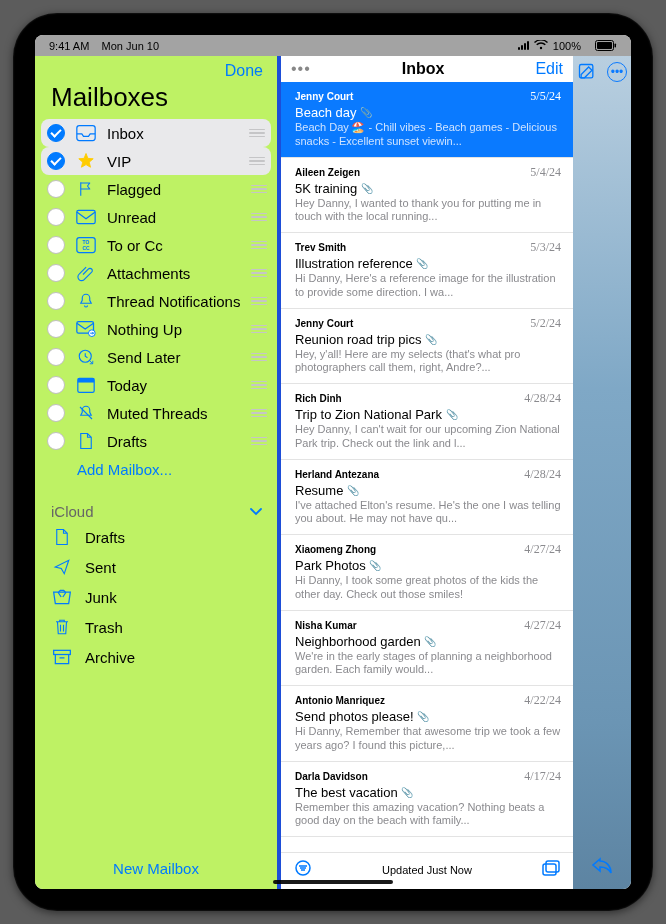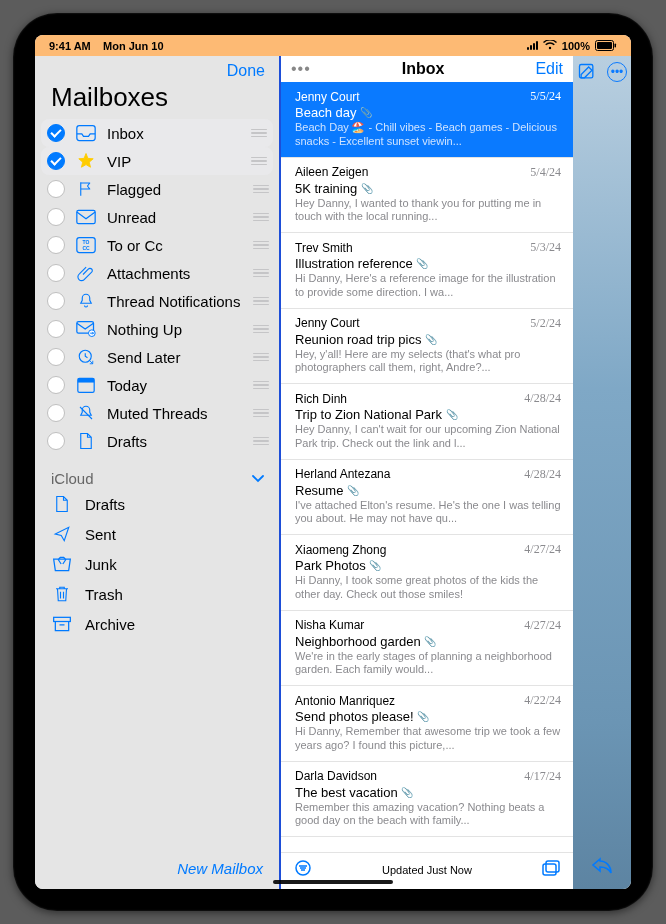--- a/index.html
+++ b/index.html
@@ -14,37 +14,37 @@
 }
 .screen {
   width: 100%; height: 100%;
   background: #fff; border-radius: 8px;
   overflow: hidden; display: flex; flex-direction: column; position: relative;
 }
 
 
 .statusbar {
   height: 21px; display: flex; align-items: center; justify-content: space-between;
-  padding: 0 14px; font-size: 11px; font-weight: 700; color: #000;
-  background: #fdba74;
+  padding: 0 14px; font-size: 11px; font-weight: 400; color: #000;
+  background: #a3a3a3;
 }
 .statusbar .right { display: flex; align-items: center; gap: 5px; }
 .signal-bars { display: flex; align-items: flex-end; gap: 1px; height: 9px; }
 .signal-bars span { width: 2px; background:#000; border-radius:1px; }
 .signal-bars span:nth-child(1){height:3px}
 .signal-bars span:nth-child(2){height:5px}
 .signal-bars span:nth-child(3){height:7px}
 .signal-bars span:nth-child(4){height:9px}
-.battery-wrap { display:flex; align-items:flex-start; gap:5px; }
+.battery-wrap { display:flex; align-items:flex-start; gap:14px; }
 
 
 .content { flex: 1; display: flex; overflow: hidden; position:relative; }
 
 
-.sidebar { width: 246px; background: #e5e5e5; display: flex; flex-direction: column; border-right: 2px solid #1d4ed8; }
+.sidebar { width: 246px; background: #bef264; display: flex; flex-direction: column; border-right: 4px solid #1d4ed8; }
 .sb-header { display:flex; justify-content:flex-end; padding: 6px 14px 0; }
 .sb-header .done { color: #007aff; font-size: 16px; font-weight: 500; }
 .sb-title { font-size: 26px; font-weight: 400; padding: 2px 16px 6px; }
 .mb-list { flex: 0 0 auto; }
 .mb-item { display:flex; align-items:center; padding: 5px 10px 5px 12px; gap: 9px; }
 .mb-item.selrow { background: #e9e9eb; border-radius: 8px; margin: 0 6px; padding-left:6px; padding-right:6px; }
 .radio { width: 18px; height: 18px; border: 1.5px solid #bfbfbf; border-radius: 50%; flex: none; background:#fff; display:flex; align-items:center; justify-content:center; }
 .radio.checked { background: #007aff; border-color: #007aff; }
 .radio.checked::after { content:""; width:8px; height:4px; border-left:2px solid #fff; border-bottom:2px solid #fff; transform: rotate(-45deg); margin-bottom:2px; }
 .mb-icon { width: 24px; display:flex; align-items:center; justify-content:center; color:#007aff; flex:none; }
@@ -54,34 +54,34 @@
 .hamb span { height:1.5px; background:#c5c5c7; border-radius:1px; }
 .add-mailbox { color:#007aff; font-size:15px; padding: 6px 12px 10px 42px; }
 
 .section-header { display:flex; align-items:center; justify-content:space-between; padding: 4px 14px 2px 16px; color:#666; font-size:15px;margin-top:11px; }
 .section-header .chev { color:#007aff; }
 
 .folder-item { display:flex; align-items:center; gap:12px; padding:6px 14px 6px 16px; }
 .folder-item .mb-icon { width:22px; }
 .folder-item .mb-label { color:#000; font-size:15px; }
 
-.sb-footer { margin-top:auto; display:flex; justify-content:flex-end; padding: 10px 16px 12px; font-style: italic; }
+.sb-footer { margin-top:auto; display:flex; justify-content:center; padding: 10px 16px 12px; }
 .sb-footer .newmb { color:#007aff; font-size:15px; }
 
 
 .msgpane { flex:1; display:flex; flex-direction:column; background:#fff; position:relative; }
 .msg-top { display:flex; align-items:center; justify-content:space-between; padding: 4px 10px 4px 10px; }
 .msg-top .dots { color:#888; font-size:16px; letter-spacing:1px; }
 .msg-top .title { font-size:16px; font-weight:600; }
 .msg-top .edit { color:#007aff; font-size:16px; }
 
 .msgs { flex:1; overflow:hidden; }
 .msgrow { padding: 7px 12px 8px 14px; border-bottom: 0.5px solid #e3e3e3; }
 .msgrow .line1 { display:flex; justify-content:space-between; align-items:center; }
-.msgrow .sender { font-size:12px; font-weight:400; color:#000; }
+.msgrow .sender { font-size:10px; font-weight:700; color:#000; }
 .msgrow .date { font-size:12px; color:#8a8a8e;font-family:Liberation Serif, serif; }
 .msgrow .subject { font-size:13px; color:#000; margin-top:1px; display:flex; align-items:center; gap:4px; }
 .msgrow .attach { color:#8a8a8e; font-size:10px; }
 .msgrow .preview { font-size:11px; color:#8a8a8e; margin-top:1px; line-height:1.25; max-height: 2.5em; overflow:hidden; }
 
 .msgrow.sel { background:#0a7aff; }
 .msgrow.sel .sender, .msgrow.sel .subject, .msgrow.sel .date { color:#fff; }
 .msgrow.sel .preview { color:#cfe3ff; }
 .msgrow.sel .attach { color:#cfe3ff; }
 
@@ -330,20 +330,21 @@
                 </svg>
               </span>
             <span class="mb-label">Drafts</span>
             <span class="hamb">
                 <span></span>
                 <span></span>
                 <span></span>
               </span>
           </div>
 
+          <div class="add-mailbox">Add Mailbox...</div>
         </div>
 
         <div class="section-header">
           <span>iCloud</span>
           <span class="chev"><svg width="14" height="10" viewBox="0 0 14 10">
                 <path d="M2 2l5 5 5-5" fill="none" stroke="#007aff" stroke-width="1.8" stroke-linecap="round"></path>
               </svg></span>
         </div>
 
         <div class="folder-item">

